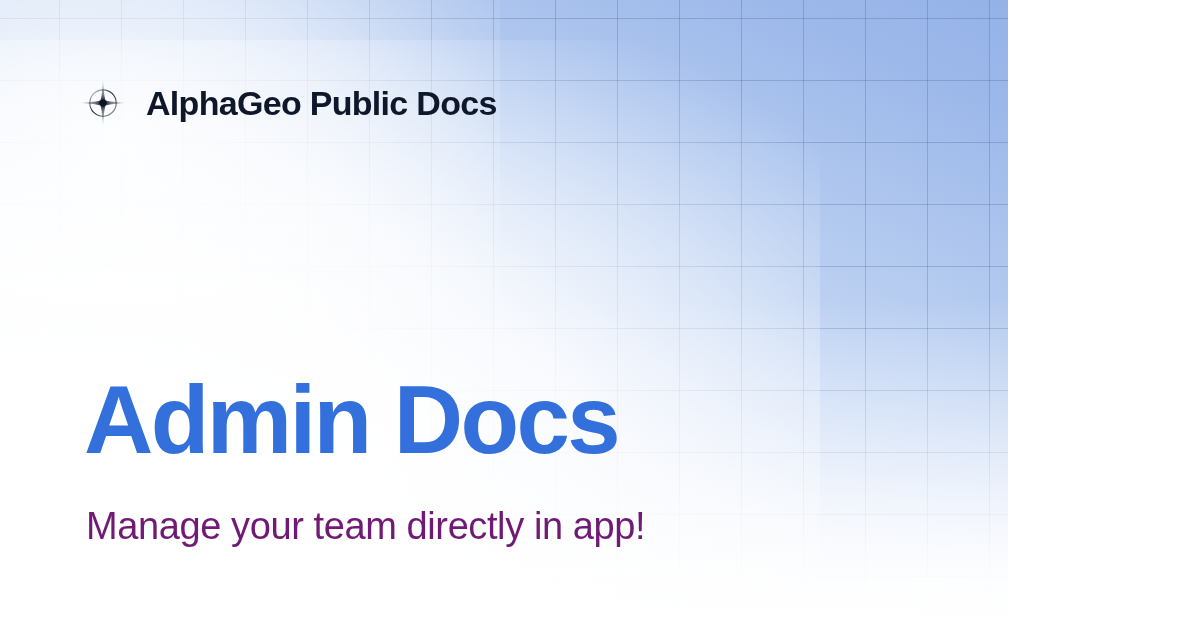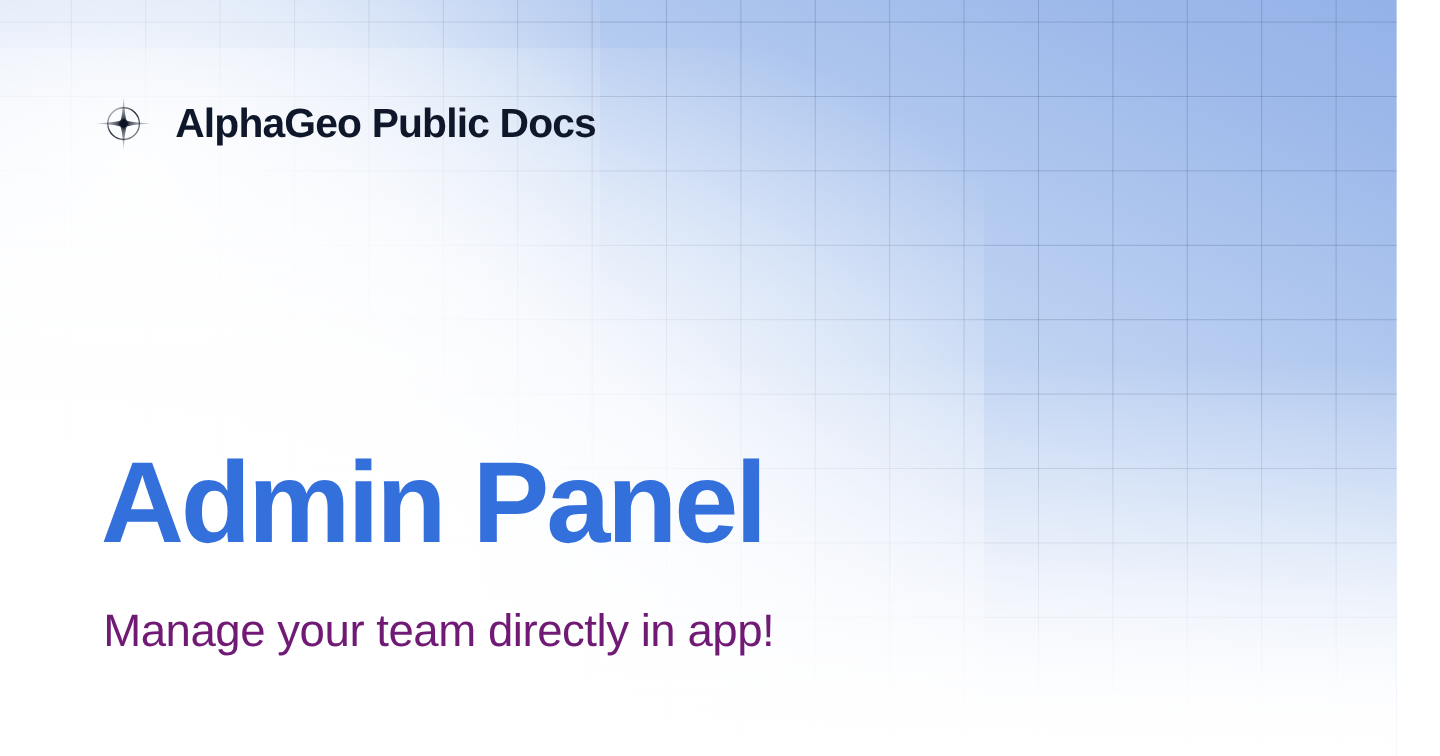--- a/index.html
+++ b/index.html
@@ -7,21 +7,21 @@
     margin: 0;
     padding: 0;
     background: #ffffff;
   }
   body {
     font-family: "Liberation Sans", sans-serif;
   }
 
   .og-card {
     position: relative;
-    width: 1164px;
+    width: 1008px;
     height: 630px;
     overflow: hidden;
     background: #ffffff;
   }
 
   
 
   
   .bg-gradient {
     position: absolute;
@@ -194,17 +194,17 @@
                C24.0 34.0 23.4 27.0 20.8 25 C23.4 23.0 24.0 16.0 25 1.5 Z" fill="url(#starFadeV)"></path>
 
       <path d="M1.5 25 C16.0 24.0 23.0 23.4 25 20.8 C27.0 23.4 34.0 24.0 48.5 25
                C34.0 26.0 27.0 26.6 25 29.2 C23.0 26.6 16.0 26.0 1.5 25 Z" fill="url(#starFadeH)"></path>
     </svg>
 
     <span class="brand-name">AlphaGeo Public Docs</span>
   </div>
 
   <div class="hero">
-    <h1 class="hero-title">Admin Panel</h1>
+    <h1 class="hero-title">Admin Docs</h1>
     <p class="hero-subtitle">Manage your team directly in app!</p>
   </div>
 
 </div>
 
 </body></html>

